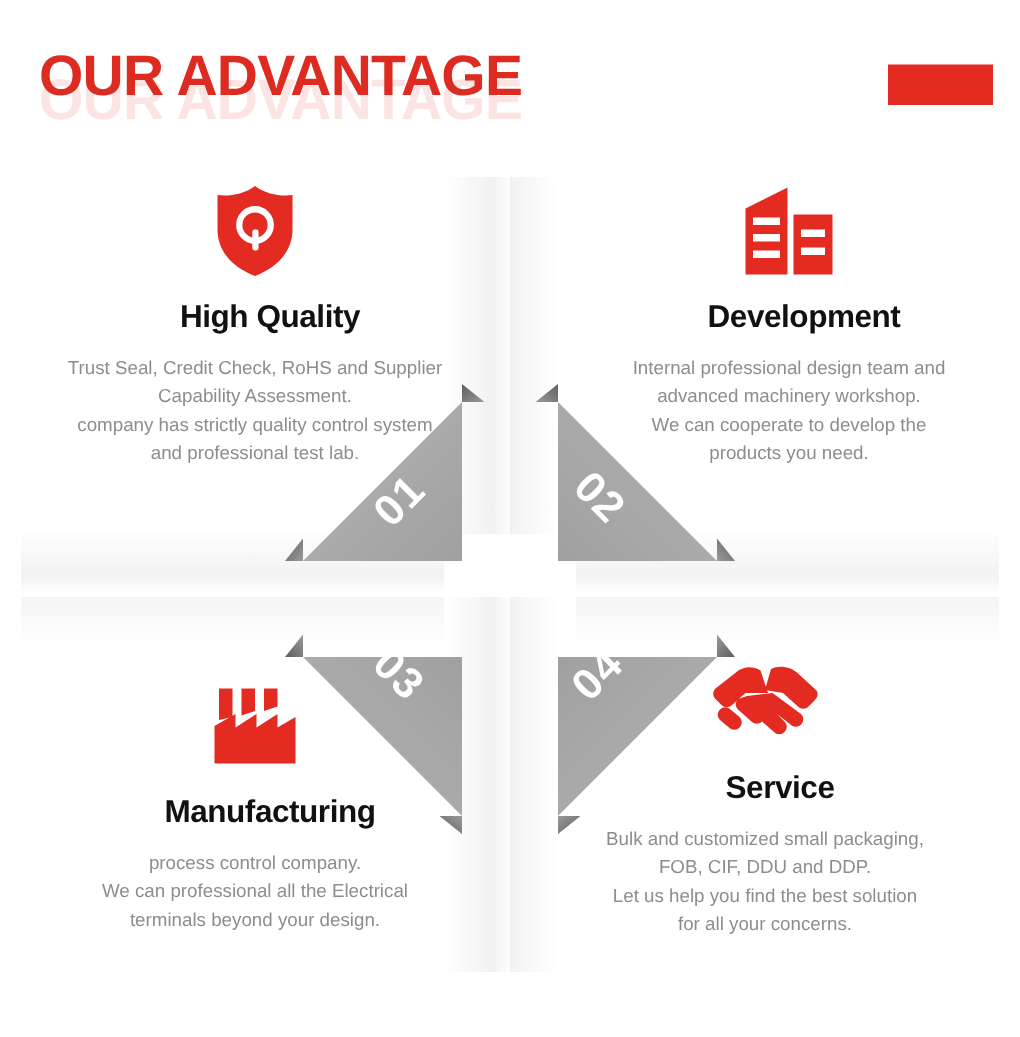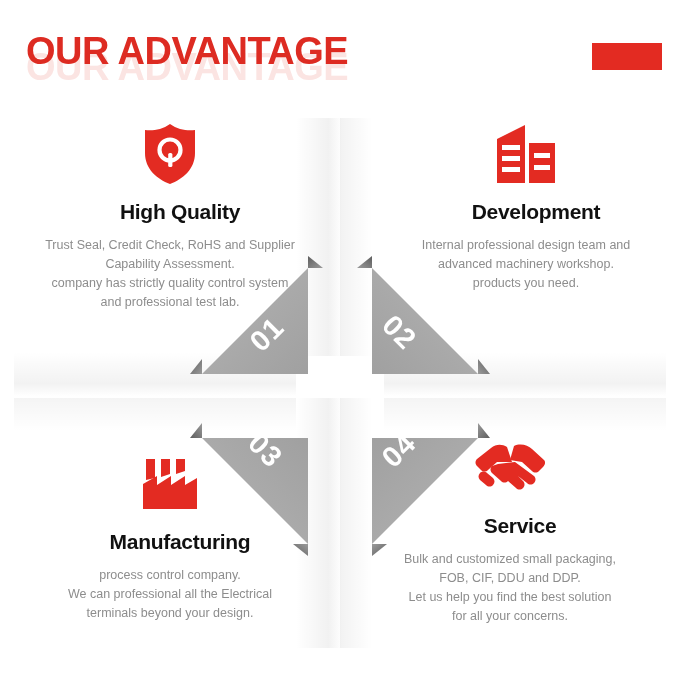--- a/index.html
+++ b/index.html
@@ -206,20 +206,21 @@
         <rect x="9" y="33" width="18" height="5" fill="#ffffff"></rect>
         <rect x="9" y="44" width="18" height="5" fill="#ffffff"></rect>
         <rect x="41" y="30" width="16" height="5" fill="#ffffff"></rect>
         <rect x="41" y="42" width="16" height="5" fill="#ffffff"></rect>
       </svg>
     </div>
     <div class="quad-title">Development</div>
     <div class="quad-desc">
       <div>Internal professional design team and</div>
       <div>advanced machinery workshop.</div>
+      <div>We can cooperate to develop the</div>
       <div>products you need.</div>
     </div>
   </div>
 
   <div class="quad quad-bl">
     <div class="quad-icon">
       <svg width="60" height="56" viewBox="0 0 60 56" aria-hidden="true">
         <path d="M6 3 L15 3 L15 22 L6 24 Z" fill="#e32b22"></path>
         <path d="M21 3 L30 3 L30 18 L21 21 Z" fill="#e32b22"></path>
         <path d="M36 3 L45 3 L45 15 L36 18 Z" fill="#e32b22"></path>

